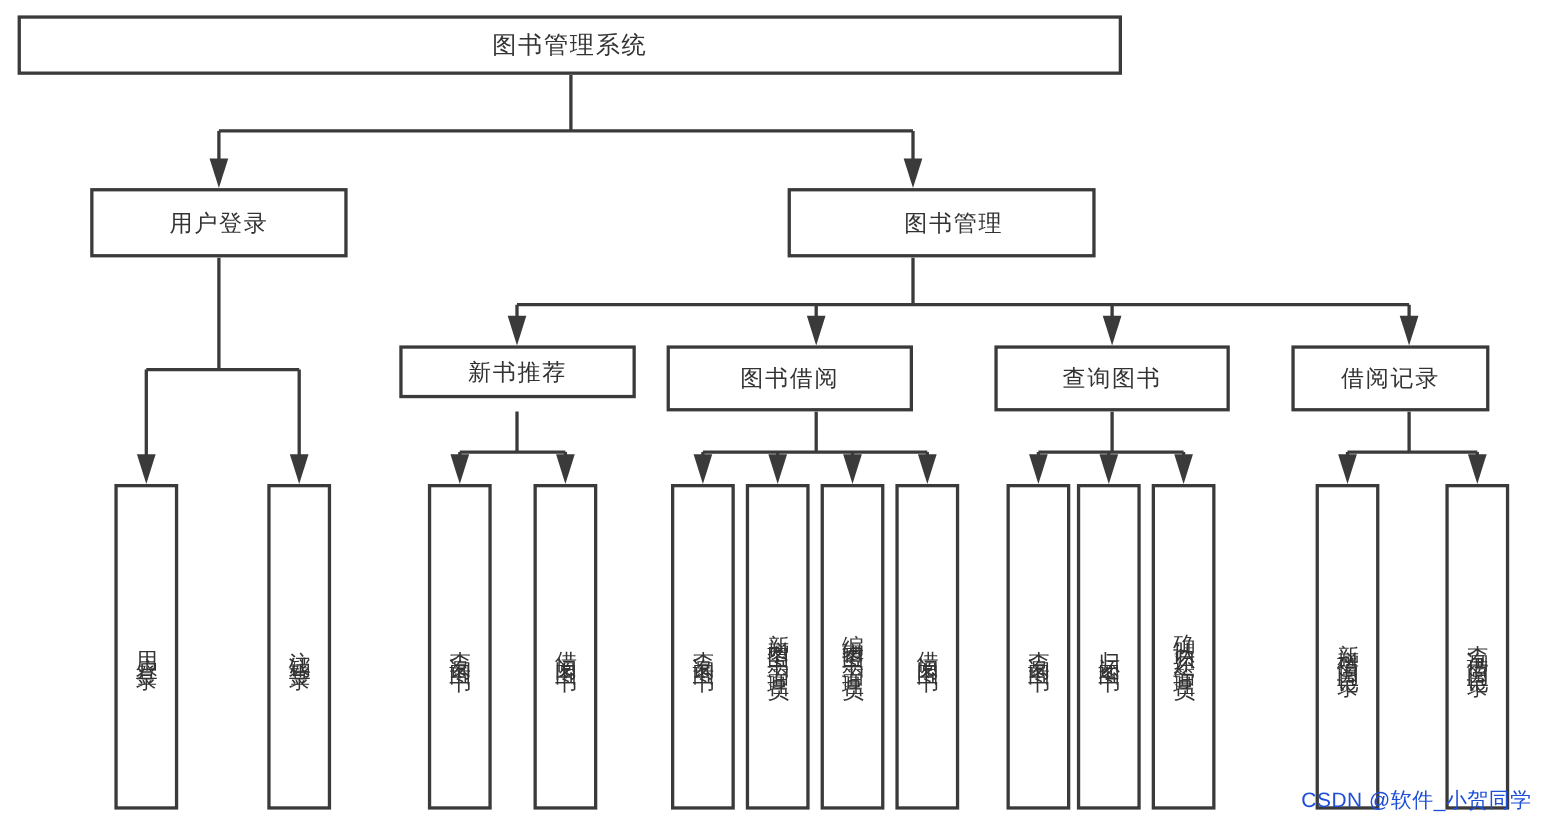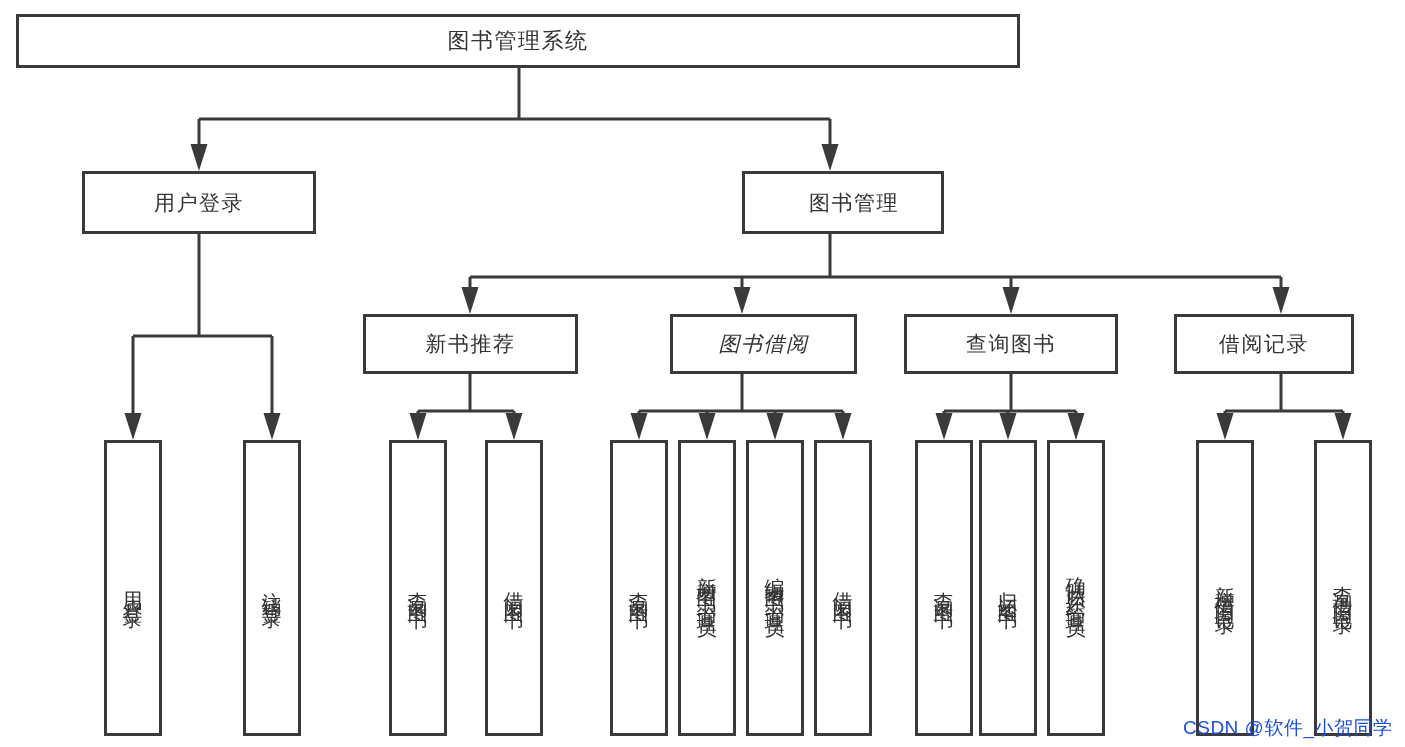--- a/index.html
+++ b/index.html
@@ -102,28 +102,28 @@
     </g>
   </svg>
 
   <div class="box hbox root-box" style="left:16px; top:14px; width:1004px; height:54px;">
     <span>图书管理系统</span>
   </div>
 
   <div class="box hbox" style="left:82px; top:171px; width:234px; height:63px;">
     <span>用户登录</span>
   </div>
-  <div class="box hbox" style="left:742px; top:171px; width:202px; height:63px;padding-left:22px;">
+  <div class="box hbox" style="left:716px; top:171px; width:280px; height:63px;padding-left:22px;">
     <span>图书管理</span>
   </div>
 
-  <div class="box hbox" style="left:363px; top:314px; width:215px; height:60px;">
+  <div class="box hbox" style="left:363px; top:314px; width:215px; height:48px;">
     <span>新书推荐</span>
   </div>
-  <div class="box hbox" style="left:670px; top:314px; width:187px; height:60px;font-style:italic;">
+  <div class="box hbox" style="left:606px; top:314px; width:224px; height:60px;">
     <span>图书借阅</span>
   </div>
   <div class="box hbox" style="left:904px; top:314px; width:214px; height:60px;">
     <span>查询图书</span>
   </div>
   <div class="box hbox" style="left:1174px; top:314px; width:180px; height:60px;justify-content:center;">
     <span>借阅记录</span>
   </div>
 
   <div class="box vbox" style="left:104px; top:440px; height:296px;">

